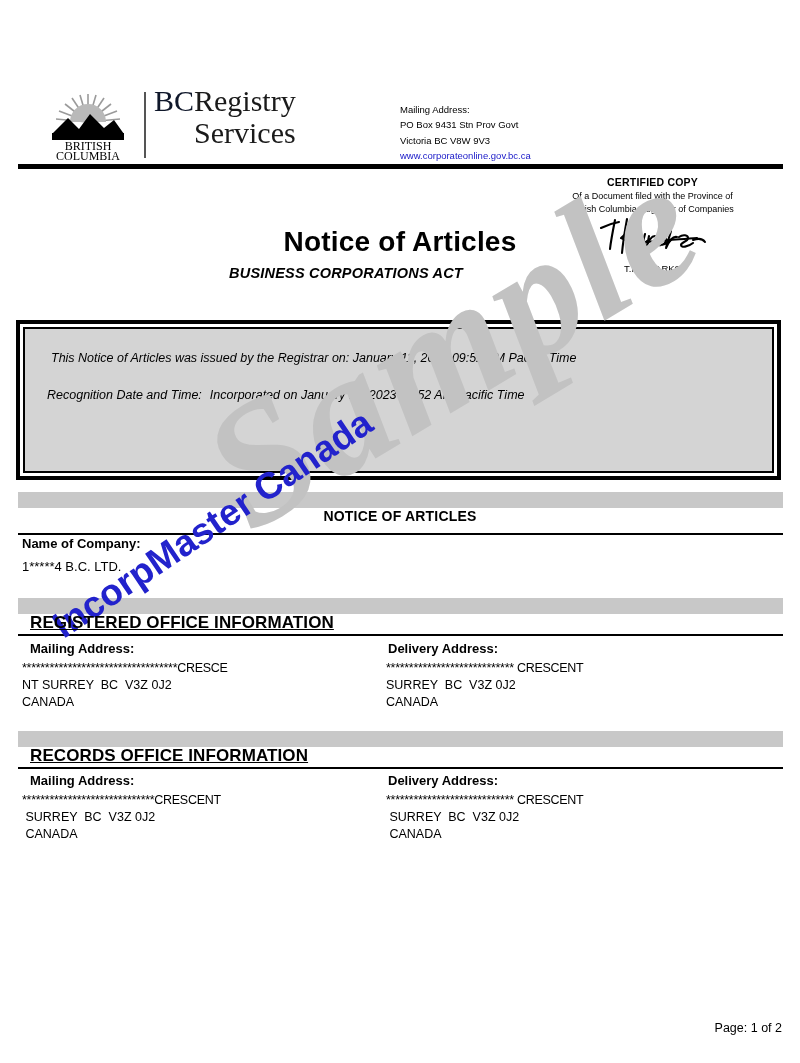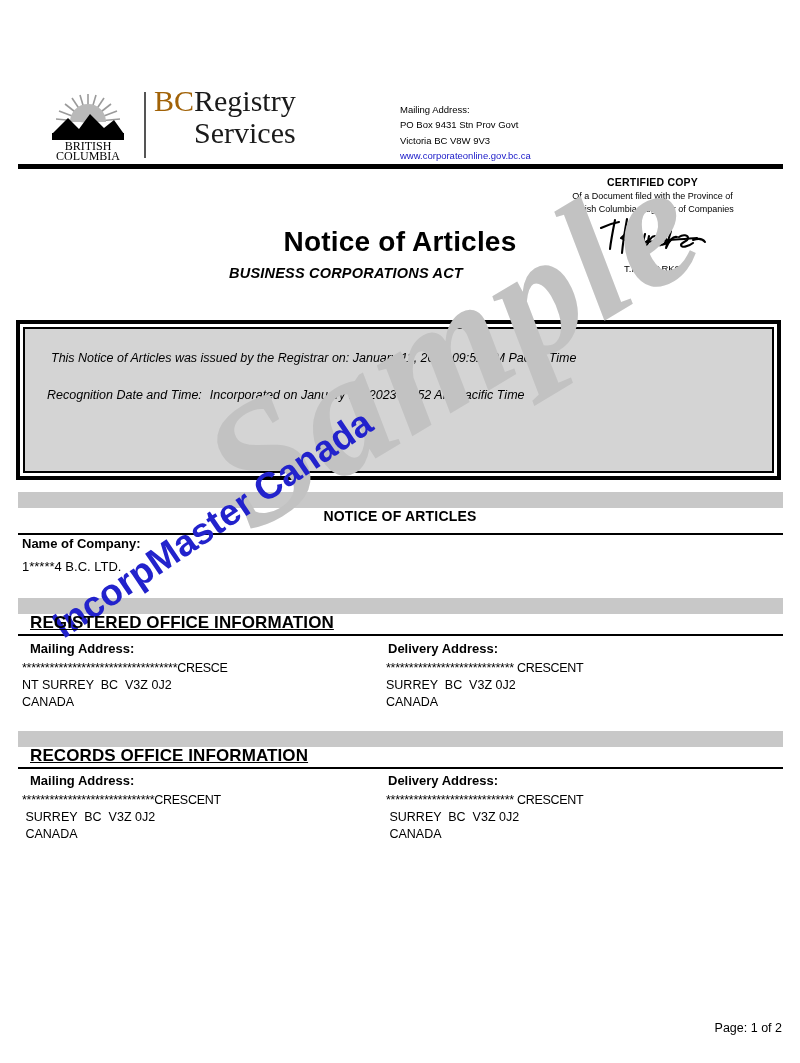--- a/index.html
+++ b/index.html
@@ -83,21 +83,21 @@
     background: #555555;
   }
   .brand {
     position: absolute;
     left: 136px;
     top: -2px;
     font-family: "Liberation Serif", serif;
     line-height: 0.99;
   }
   .brand-l1 { font-size: 30px; }
-  .brand-l1 .bc { color: #a16207; }
+  .brand-l1 .bc { color: #0f172a; }
   .brand-l1 .reg { color: #1a1a1a; }
   .brand-l2 {
     font-size: 30px;
     color: #1a1a1a;
     margin-top: 2px;
     margin-left: 40px;
   }
 
   .addr-col {
     position: absolute;

